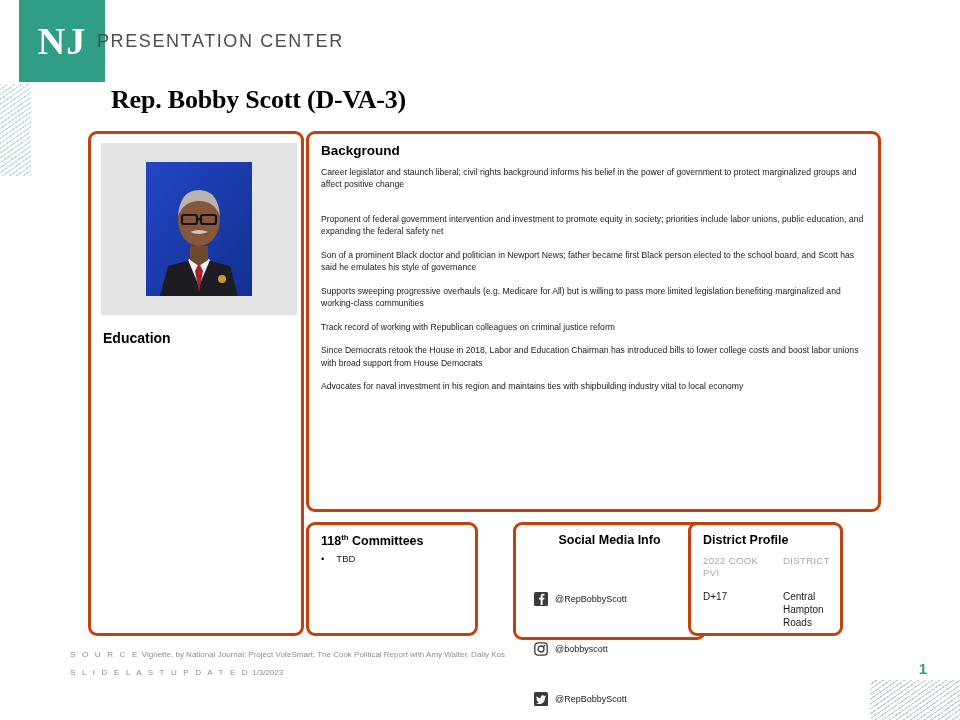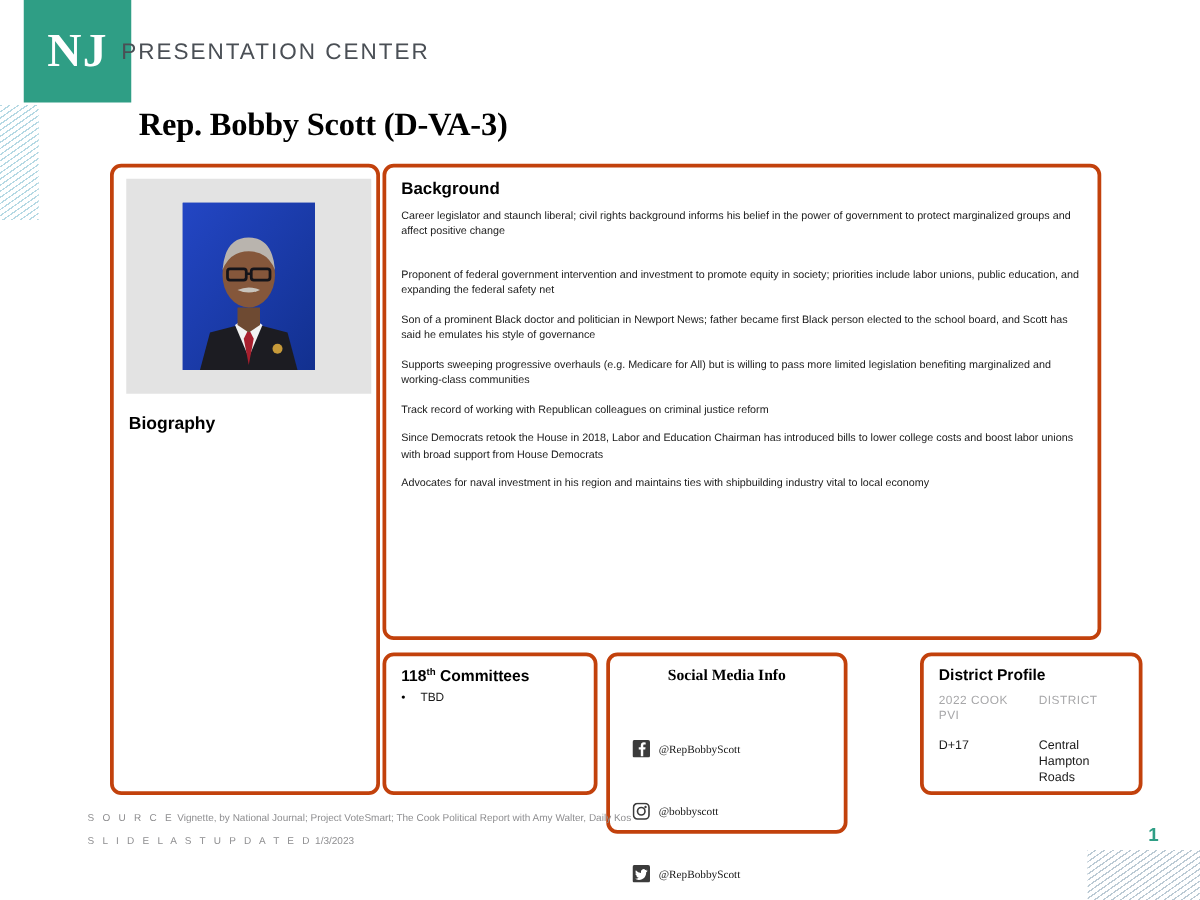--- a/index.html
+++ b/index.html
@@ -88,22 +88,22 @@
     font-size:13.5px;font-weight:bold;color:#000;
   }
   .bg-body{position:absolute;left:12px;top:32px;right:13px;}
   .bg-para{
     font-size:8.6px;line-height:1.45;color:#1a1a1a;margin:0 0 11px 0;
   }
   .bg-gap{margin-bottom:22px;}
 
   
   .card-comm{left:306px;top:522px;width:172px;height:114px;}
-  .card-social{left:485px;top:522px;width:193px;height:145px;font-family:Liberation Serif, serif;}
-  .card-district{left:688px;top:522px;width:178px;height:114px;margin-left:48px;}
+  .card-social{left:513px;top:522px;width:193px;height:118px;}
+  .card-district{left:688px;top:522px;width:155px;height:114px;}
 
   .panel-head{
     position:absolute;left:12px;top:8px;
     font-size:12.5px;font-weight:bold;color:#000;
   }
   .panel-head.centered{left:0;width:100%;text-align:center;}
   sup{font-size:.62em;vertical-align:super;}
 
   .comm-list{position:absolute;left:12px;top:28px;margin:0;padding:0;list-style:none;}
   .comm-item{font-size:9.5px;color:#1a1a1a;display:flex;gap:12px;}
@@ -169,21 +169,21 @@
       <rect x="36" y="53" width="15" height="9" rx="2" fill="none" stroke="#14141a" stroke-width="2.2"></rect>
       <rect x="55" y="53" width="15" height="9" rx="2" fill="none" stroke="#14141a" stroke-width="2.2"></rect>
       <line x1="51" y1="57" x2="55" y2="57" stroke="#14141a" stroke-width="2"></line>
 
       <path d="M44 70 q9 -4 18 0 q-9 4 -18 0 Z" fill="#c9c4bd"></path>
 
       <circle cx="76" cy="117" r="4" fill="#c79a3a"></circle>
     </svg>
   </div>
 
-  <div class="bio-head">Biography</div>
+  <div class="bio-head">Education</div>
 </div>
 
 <div class="card card-bg">
   <div class="bg-head">Background</div>
   <div class="bg-body">
     <p class="bg-para bg-gap">Career legislator and staunch liberal; civil rights background informs his belief in the power of government to protect marginalized groups and affect positive change</p>
     <p class="bg-para">Proponent of federal government intervention and investment to promote equity in society; priorities include labor unions, public education, and expanding the federal safety net</p>
     <p class="bg-para">Son of a prominent Black doctor and politician in Newport News; father became first Black person elected to the school board, and Scott has said he emulates his style of governance</p>
     <p class="bg-para">Supports sweeping progressive overhauls (e.g. Medicare for All) but is willing to pass more limited legislation benefiting marginalized and working-class communities</p>
     <p class="bg-para">Track record of working with Republican colleagues on criminal justice reform</p>

